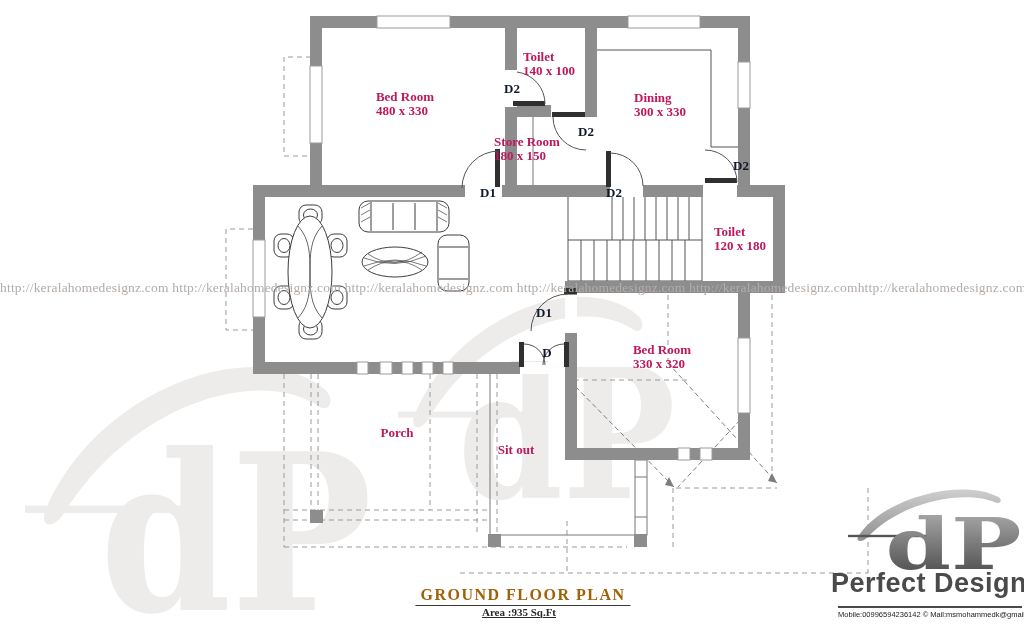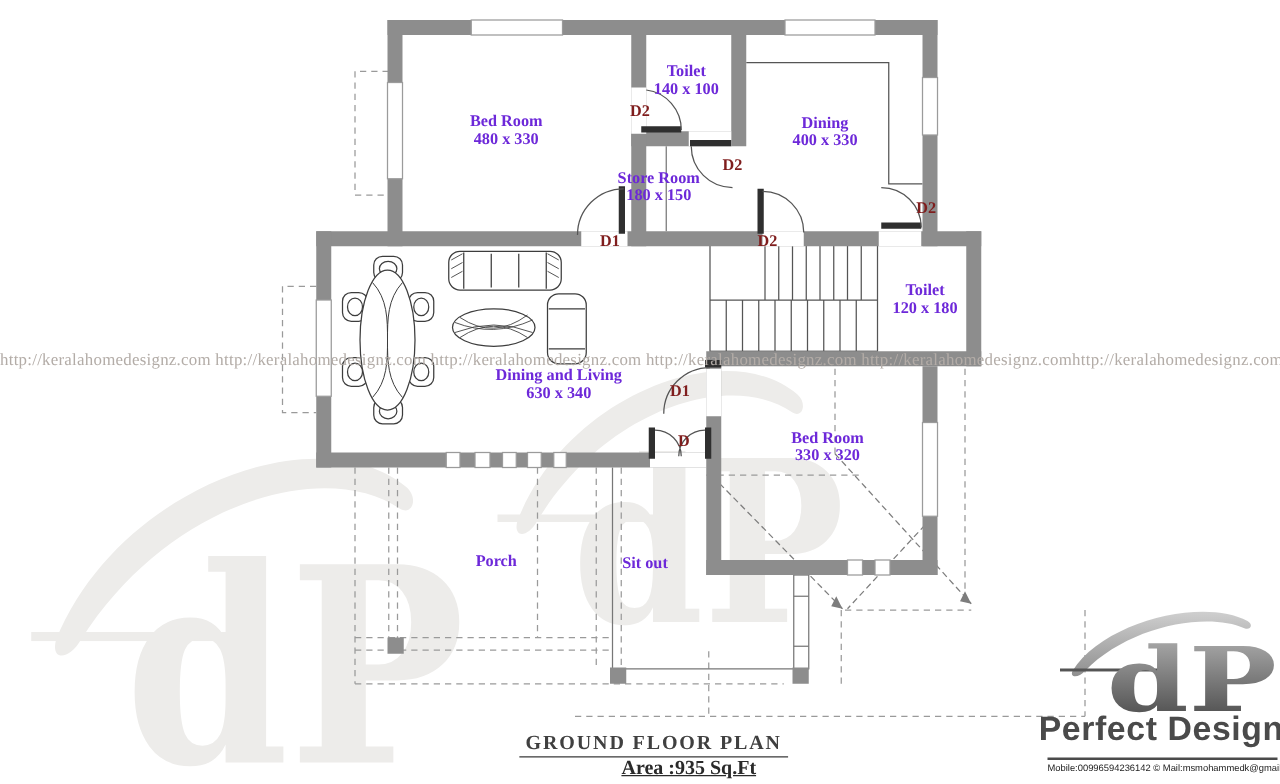--- a/index.html
+++ b/index.html
@@ -1,30 +1,30 @@
 <!DOCTYPE html>
 <html><head>
 <meta charset="utf-8">
 <style>
   html,body{margin:0;padding:0;background:#fff;}
   .stage{position:relative;width:1024px;height:627px;background:#fff;overflow:hidden;
          font-family:"Liberation Serif",serif;}
   .plan-svg{position:absolute;left:0;top:0;}
-  .rlabel{position:absolute;transform:translateX(-50%);text-align:center;
-          font-weight:bold;font-size:13px;line-height:14px;color:#6d28d9;white-space:nowrap;}
+  .rlabel{position:absolute;transform:translateX(-50%);
+          font-weight:bold;font-size:13px;line-height:14px;color:#be185d;white-space:nowrap;}
   .rlabel span{display:block;}
   .dlabel{position:absolute;transform:translateX(-50%);font-weight:bold;font-size:13px;
-          color:#7f1d1d;white-space:nowrap;}
+          color:#0f172a;white-space:nowrap;}
   .wm-row{position:absolute;top:280px;left:0;width:1024px;white-space:nowrap;overflow:hidden;
           font-size:13.5px;color:#b3aca7;letter-spacing:.2px;}
   .title-main{position:absolute;left:523px;top:586px;transform:translateX(-50%);
-          font-size:16px;font-weight:bold;letter-spacing:1.5px;color:#404040;
+          font-size:16px;font-weight:bold;letter-spacing:1.5px;color:#a16207;
           border-bottom:1.5px solid #3a3a3a;padding:0 5px 1px 5px;white-space:nowrap;}
-  .title-area{position:absolute;left:551px;top:606px;transform:translateX(-50%);
-          font-size:16px;font-weight:bold;color:#2a2a2a;text-decoration:underline;white-space:nowrap;}
+  .title-area{position:absolute;left:519px;top:606px;transform:translateX(-50%);
+          font-size:11px;font-weight:bold;color:#2a2a2a;text-decoration:underline;white-space:nowrap;}
   .brand-name{position:absolute;left:929px;top:568px;transform:translateX(-50%);
           font-family:"Liberation Sans",sans-serif;font-weight:bold;font-size:27px;
           color:#4a4a4a;letter-spacing:.5px;white-space:nowrap;}
   .brand-contact{position:absolute;left:838px;top:606px;width:184px;text-align:center;
           font-family:"Liberation Sans",sans-serif;font-size:7.5px;color:#222;
           border-top:2px solid #4a4a4a;padding-top:2px;white-space:nowrap;}
 </style>
 </head>
 <body>
 
@@ -194,39 +194,35 @@
   <div class="rlabel" style="left:405px;top:90px">
     <span>Bed Room</span>
     <span>480 x 330</span>
   </div>
   <div class="rlabel" style="left:549px;top:50px">
     <span>Toilet</span>
     <span>140 x 100</span>
   </div>
   <div class="rlabel" style="left:660px;top:91px">
     <span>Dining</span>
-    <span>400 x 330</span>
+    <span>300 x 330</span>
   </div>
   <div class="rlabel" style="left:527px;top:135px">
     <span>Store Room</span>
     <span>180 x 150</span>
   </div>
   <div class="rlabel" style="left:740px;top:225px">
     <span>Toilet</span>
     <span>120 x 180</span>
   </div>
-  <div class="rlabel" style="left:447px;top:293px">
-    <span>Dining and Living</span>
-    <span>630 x 340</span>
-  </div>
   <div class="rlabel" style="left:662px;top:343px">
     <span>Bed Room</span>
     <span>330 x 320</span>
   </div>
-  <div class="rlabel" style="left:397px;top:442px">
+  <div class="rlabel" style="left:397px;top:426px">
     <span>Porch</span>
   </div>
   <div class="rlabel" style="left:516px;top:443px">
     <span>Sit out</span>
   </div>
 
   <div class="dlabel" style="left:512px;top:81px">D2</div>
   <div class="dlabel" style="left:586px;top:124px">D2</div>
   <div class="dlabel" style="left:488px;top:185px">D1</div>
   <div class="dlabel" style="left:614px;top:185px">D2</div>

